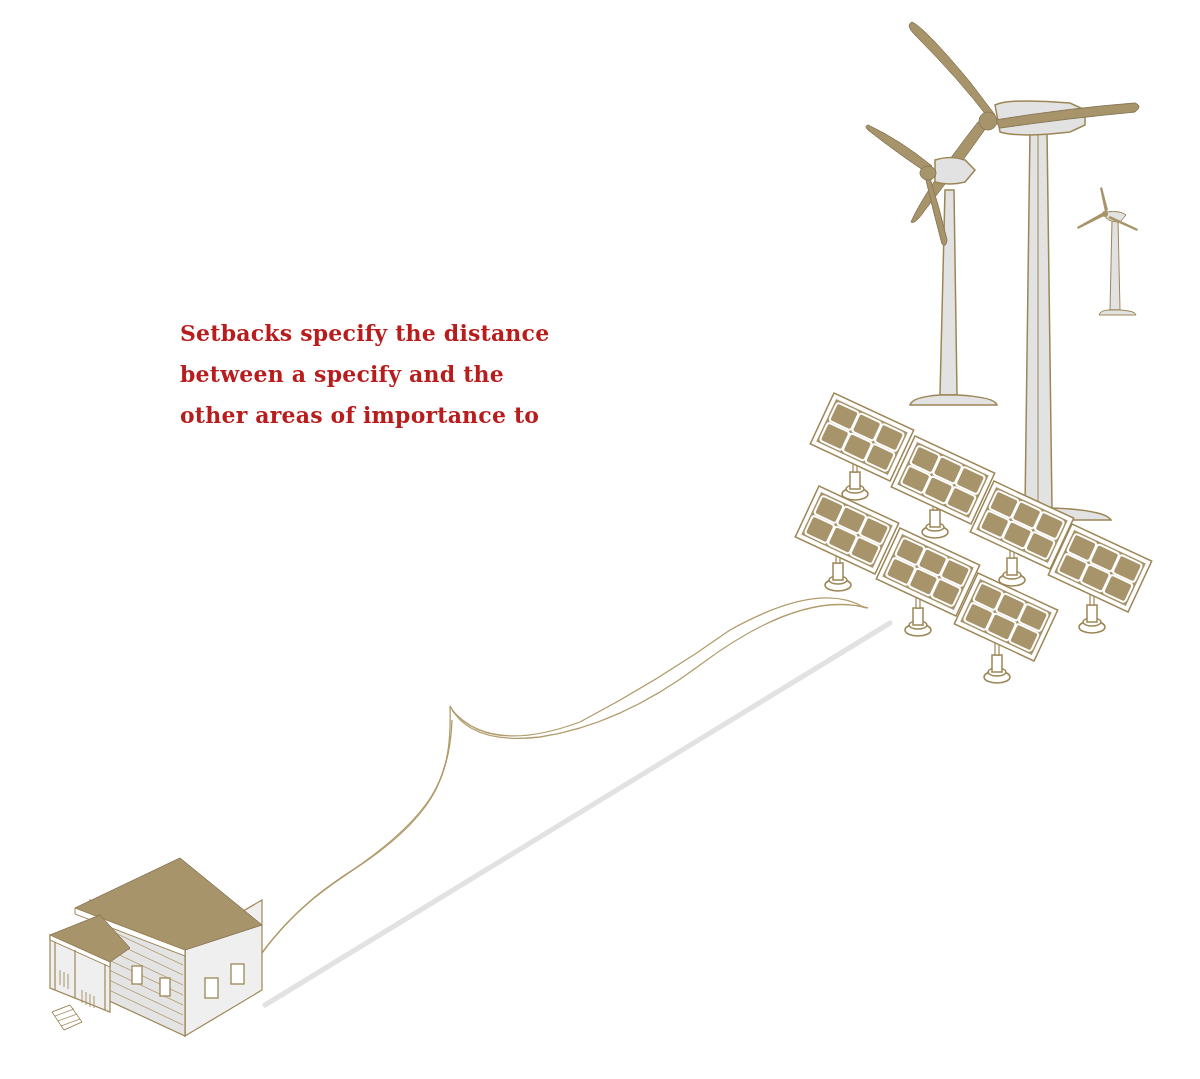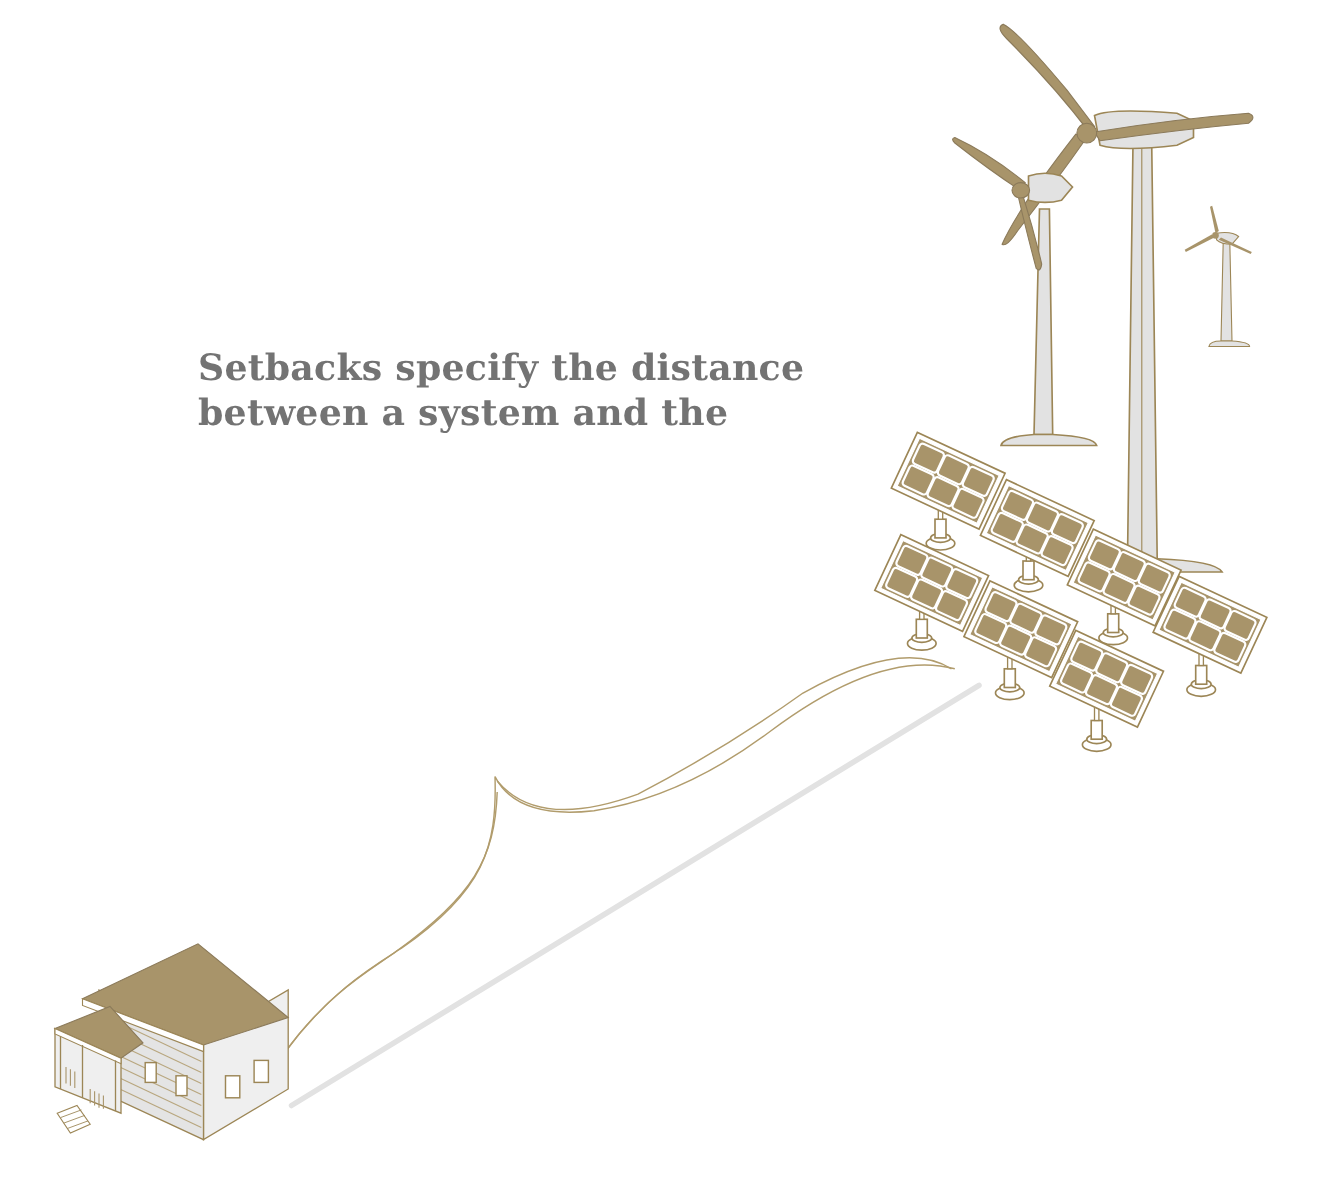--- a/index.html
+++ b/index.html
@@ -1,22 +1,22 @@
 <!DOCTYPE html>
 <html><head>
 <meta charset="utf-8">
 <style>
   html, body { margin: 0; padding: 0; background: #ffffff; }
   body { width: 1200px; height: 1079px; position: relative; overflow: hidden; }
   #scene { position: absolute; left: 0; top: 0; width: 1200px; height: 1079px; }
   .caption {
     position: absolute; left: 180px; top: 313px; width: 560px;
     font-family: "DejaVu Serif", "Liberation Serif", serif;
-    font-weight: bold; font-size: 33px; line-height: 41px;
-    color: #737373; letter-spacing: 0.2px;
+    font-weight: bold; font-size: 22px; line-height: 41px;
+    color: #b91c1c; letter-spacing: 0.2px;
   }
   .caption span { display: block; white-space: nowrap; }
 </style>
 </head>
 <body>
 
 <svg id="scene" viewBox="0 0 1200 1079" xmlns="http://www.w3.org/2000/svg">
   <defs>
     <g id="panel">
       <rect x="-44" y="-28" width="88" height="56" fill="#fff" stroke="#9c8656" stroke-width="1.5"></rect>
@@ -178,14 +178,15 @@
     <g stroke="#9c8656" stroke-width="0.8">
       <line x1="55" y1="1016" x2="74" y2="1009"></line>
       <line x1="58" y1="1021" x2="77" y2="1014"></line>
       <line x1="61" y1="1026" x2="80" y2="1019"></line>
     </g>
   </g>
 </svg>
 
 <div class="caption">
   <span>Setbacks specify the distance</span>
-  <span>between a system and the</span>
+  <span>between a specify and the</span>
+  <span>other areas of importance to</span>
 </div>
 
 </body></html>

